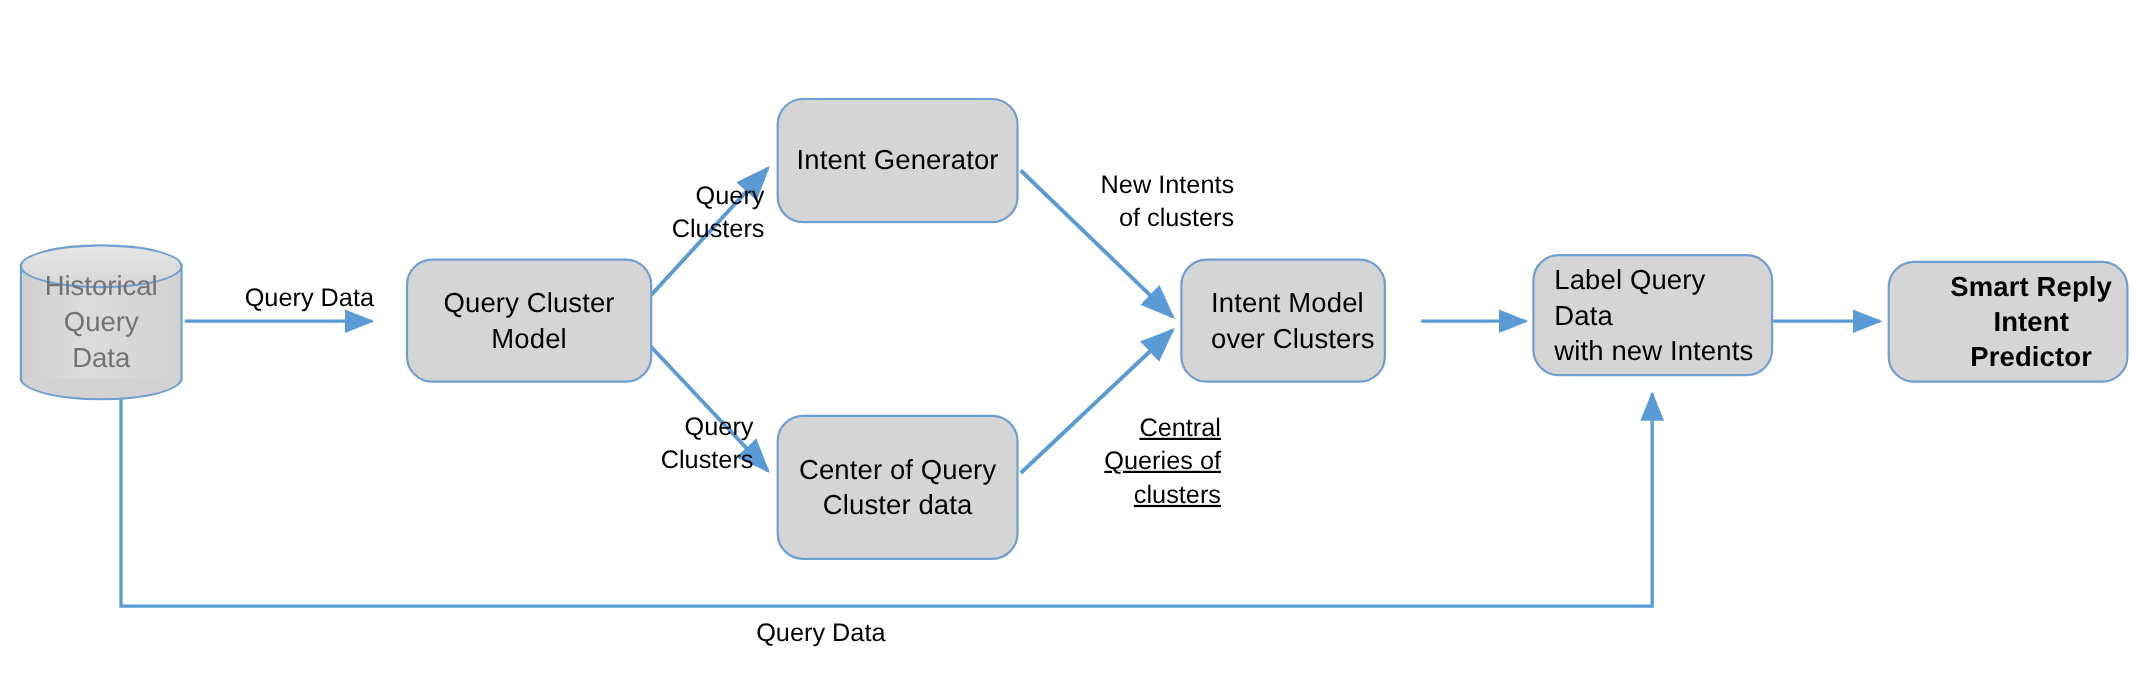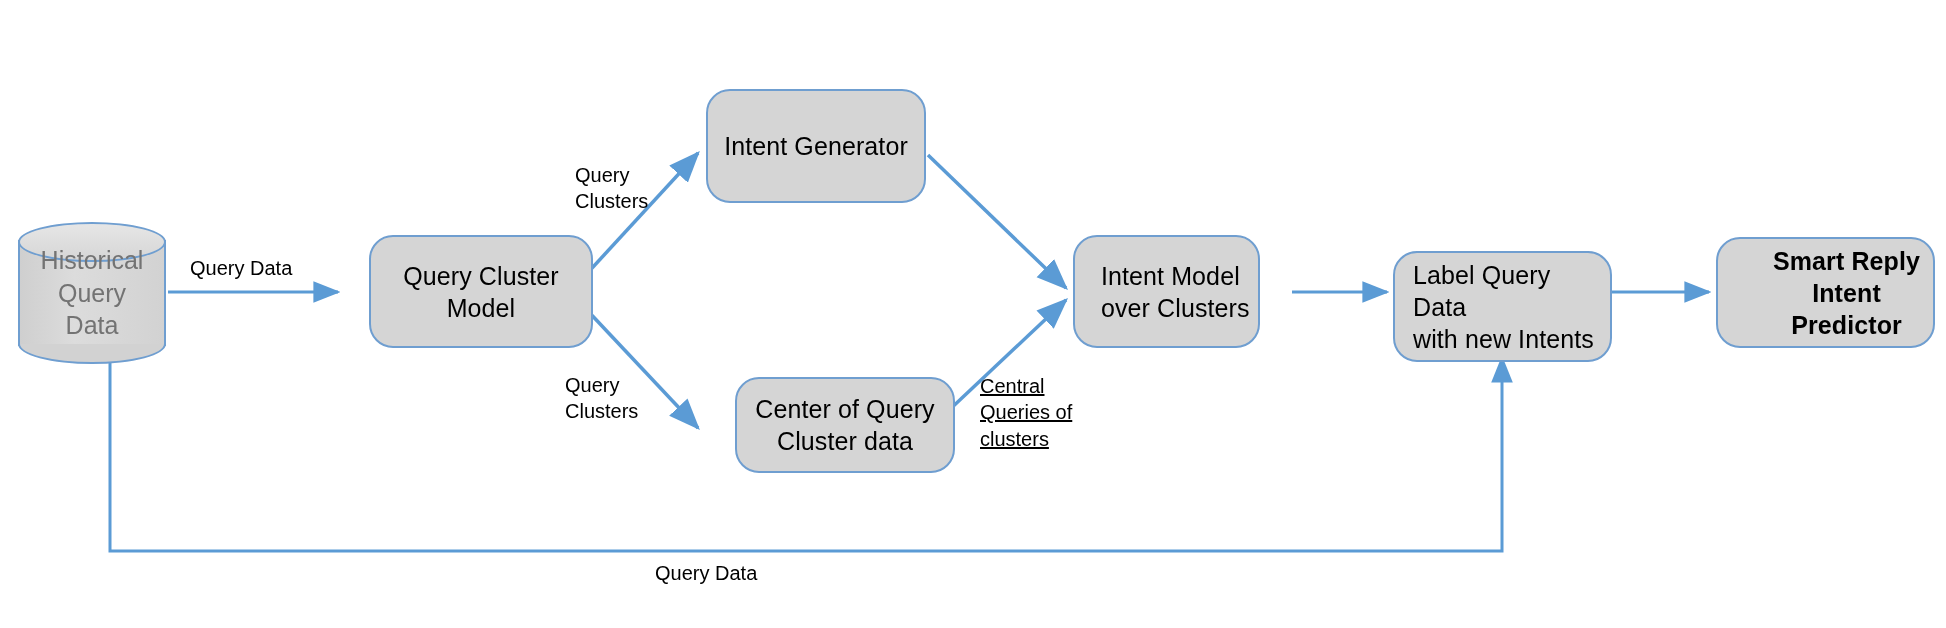--- a/index.html
+++ b/index.html
@@ -99,24 +99,24 @@
     text-align: center;
     font-size: 25px;
     line-height: 1.3;
     color: #737373;
     white-space: pre-line;
     z-index: 3;
   }
   .edge-label {
     position: absolute;
     color: #000000;
-    font-size: 20px;
+    font-size: 23px;
     line-height: 1.32;
     white-space: pre-line;
-    text-align: left;
+    text-align: right;
   }
 </style>
 </head>
 <body>
 
 <div id="canvas">
 
   <svg id="edge-layer" viewBox="0 0 1946 628" width="1946" height="628" xmlns="http://www.w3.org/2000/svg">
     <defs>
       <marker id="arrowhead" markerWidth="9" markerHeight="8" refX="8.2" refY="4" orient="auto" markerUnits="strokeWidth">
@@ -151,48 +151,50 @@
 
   <div class="node" style="left:345px; top:235px; width:224px; height:113px;margin-left:24px;">
     <span class="node-label">Query Cluster
 Model</span>
   </div>
 
   <div class="node" style="left:706px; top:89px; width:220px; height:114px;">
     <span class="node-label">Intent Generator</span>
   </div>
 
-  <div class="node" style="left:735px; top:377px; width:220px; height:96px;">
+  <div class="node" style="left:706px; top:377px; width:220px; height:132px;">
     <span class="node-label">Center of Query
 Cluster data</span>
   </div>
 
   <div class="node left-align" style="left:1073px; top:235px; width:187px; height:113px;">
     <span class="node-label">Intent Model
 over Clusters</span>
   </div>
 
-  <div class="node left-align" style="left:1393px; top:251px; width:219px; height:111px; padding-left:18px;">
+  <div class="node left-align" style="left:1393px; top:231px; width:219px; height:111px; padding-left:18px;">
     <span class="node-label">Label Query Data
 with new Intents</span>
   </div>
 
   <div class="node bold" style="left:1716px; top:237px; width:219px; height:111px;">
     <span class="node-label">Smart Reply
 Intent Predictor</span>
   </div>
 
   <div class="edge-label" style="left:190px; top:255px; width:150px;">Query Data</div>
 
   <div class="edge-label" style="left:575px; top:162px; width:120px;">Query
 Clusters</div>
 
   <div class="edge-label" style="left:565px; top:372px; width:120px;">Query
 Clusters</div>
 
+  <div class="edge-label" style="left:972px; top:152px; width:150px;">New Intents
+of clusters</div>
 
   <div class="edge-label" style="left:980px; top:373px; width:130px;text-decoration:underline;">Central
 Queries of
 clusters</div>
 
   <div class="edge-label" style="left:655px; top:560px; width:150px;">Query Data</div>
 
 </div>
 
 </body></html>

